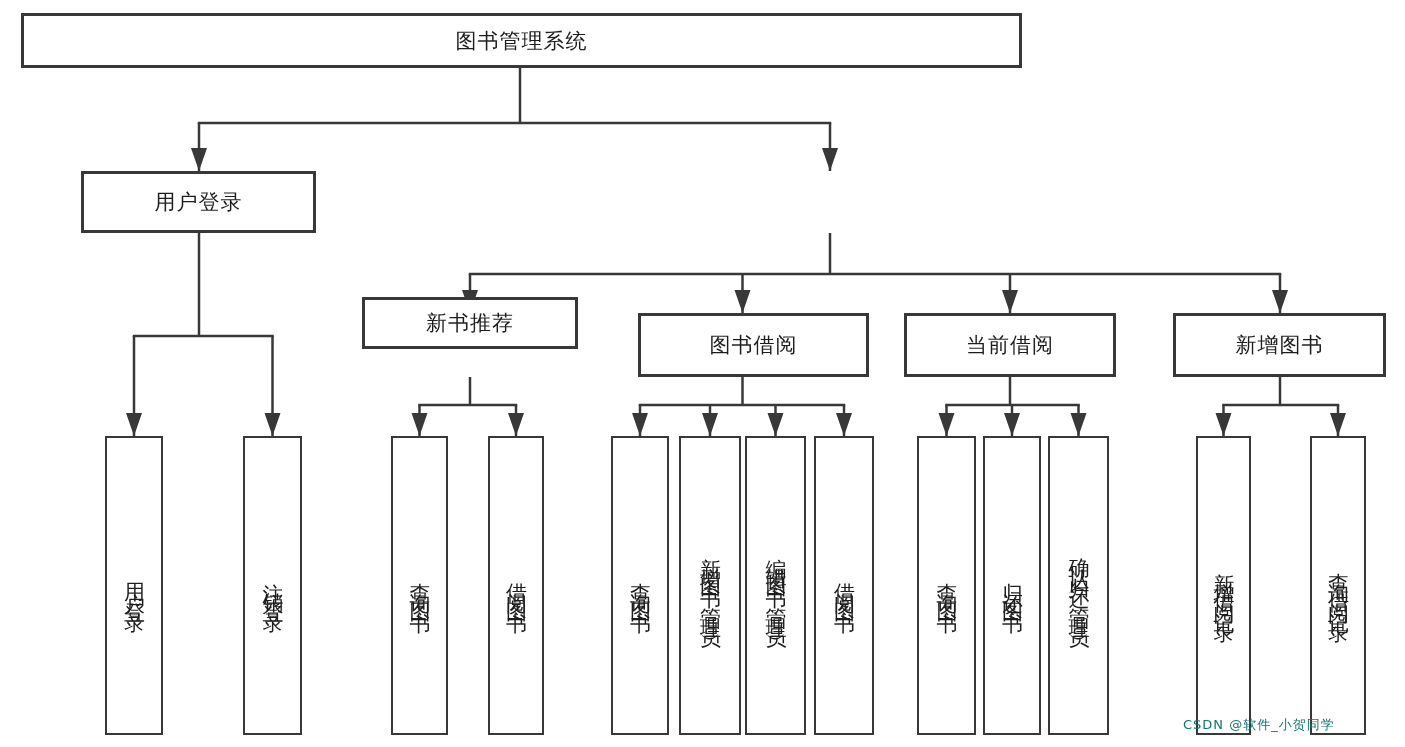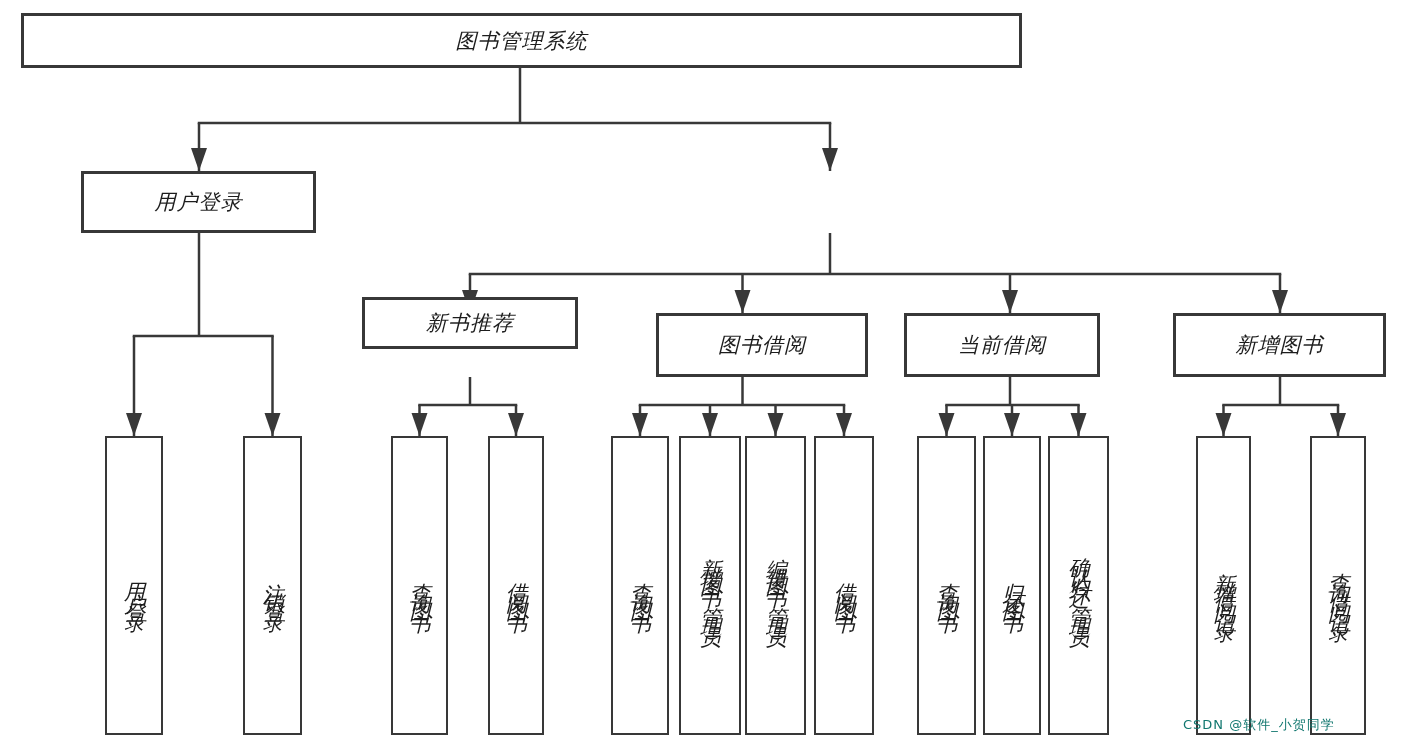--- a/index.html
+++ b/index.html
@@ -14,21 +14,20 @@
   .node{
     position:absolute;
     box-sizing:border-box;
     border:3px solid #383838;
     background:#ffffff;
     display:flex;align-items:center;justify-content:center;
     color:#1d1d1d;
     font-size:21px;
     letter-spacing:1px;
     z-index:2;
-    font-style:italic;
   }
   .leaf{
     border-width:2.5px;
     letter-spacing:0;
   }
   .vtext{
     writing-mode:vertical-lr;
     text-orientation:mixed;
     letter-spacing:10px;
     line-height:1;
@@ -99,22 +98,22 @@
       <path d="M1223.5,405 V436" marker-end="url(#arw)"></path>
       <path d="M1338,405 V436" marker-end="url(#arw)"></path>
     </g>
   </svg>
 
   <div class="node" style="left:21px;top:13px;width:1001px;height:55px">图书管理系统</div>
 
   <div class="node" style="left:81px;top:171px;width:235px;height:62px">用户登录</div>
 
   <div class="node" style="left:362px;top:297px;width:216px;height:52px">新书推荐</div>
-  <div class="node" style="left:656px;top:313px;width:212px;height:64px">图书借阅</div>
-  <div class="node" style="left:904px;top:313px;width:196px;height:64px">当前借阅</div>
+  <div class="node" style="left:638px;top:313px;width:231px;height:64px">图书借阅</div>
+  <div class="node" style="left:904px;top:313px;width:212px;height:64px">当前借阅</div>
   <div class="node" style="left:1173px;top:313px;width:213px;height:64px">新增图书</div>
 
   <div class="node leaf" style="left:105px;top:436px;width:58px;height:299px">
     <span class="vtext">用户登录</span>
   </div>
   <div class="node leaf" style="left:243px;top:436px;width:59px;height:299px">
     <span class="vtext">注销登录</span>
   </div>
 
   <div class="node leaf" style="left:391px;top:436px;width:57px;height:299px">

